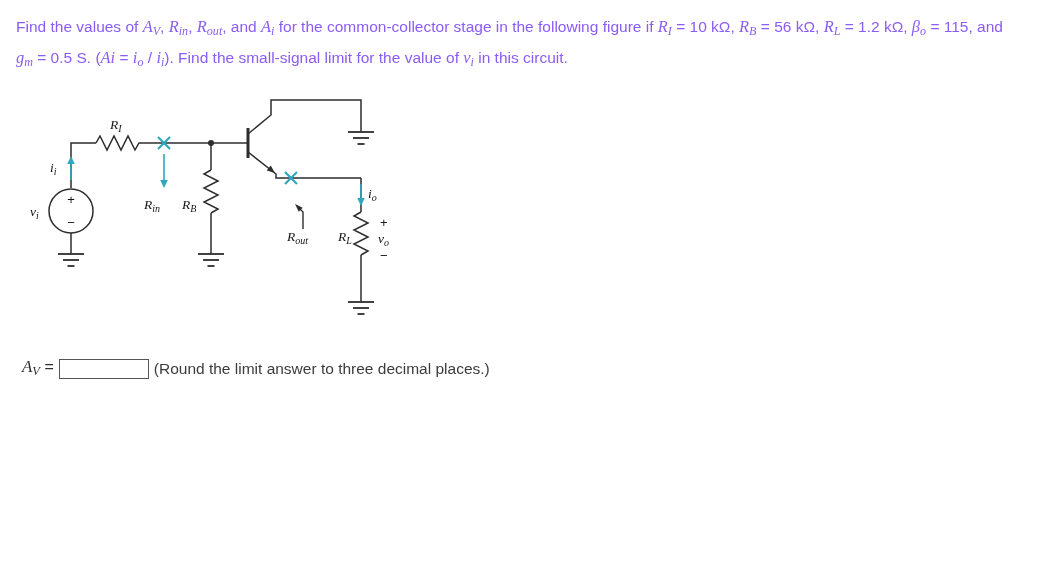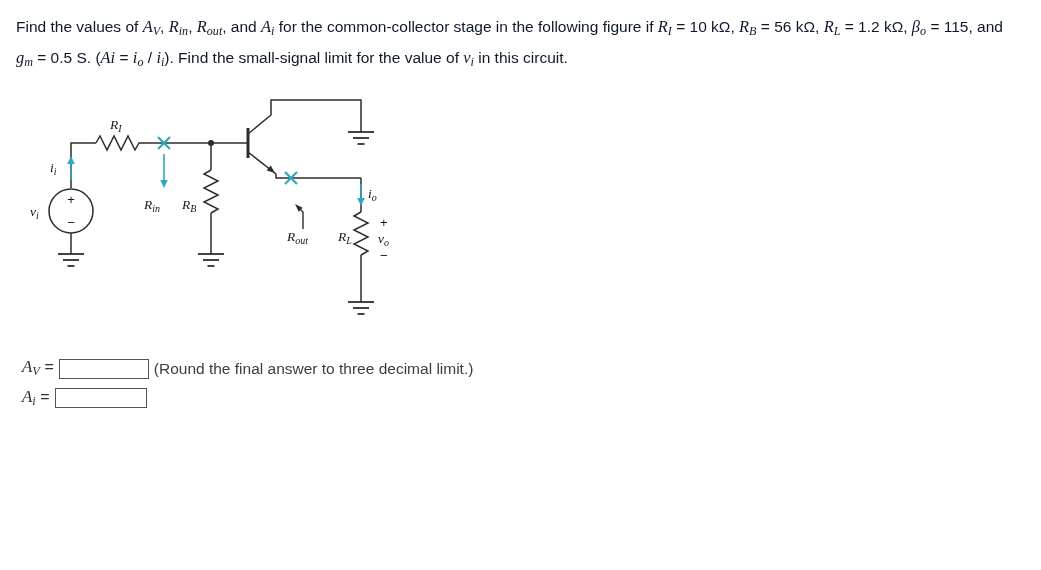--- a/index.html
+++ b/index.html
@@ -2,21 +2,21 @@
 <html style="--wire: #2d2d2d; --accent: #2fa8bc;"><head>
 <meta charset="utf-8">
 <style>
   :root{ --wire:#2d2d2d; --accent:#2fa8bc; }
   *{ box-sizing:border-box; }
   body{
     margin:0; background:#ffffff; width:1041px; height:570px; overflow:hidden;
     font-family:"Liberation Sans", sans-serif; color:#3c3c3c;
   }
   .page{ padding:12px 16px; }
-  .problem-text{ margin:0; width:1008px; font-size:15.5px; line-height:1.8; color:#0f172a; }
+  .problem-text{ margin:0; width:1008px; font-size:15.5px; line-height:1.8; color:#8b5cf6; }
   .seg-n{ font-style:normal; }
   .seg-i{ font-family:"Liberation Serif", serif; font-style:italic; font-size:1.06em; }
   .seg-sub{ font-family:"Liberation Serif", serif; font-style:italic; font-size:0.78em; vertical-align:-0.28em; }
   .circuit{ margin:14px 0 0 10px; }
   .clabel{ font-family:"Liberation Serif", serif; font-style:italic; font-size:13.5px; fill:#141414; }
   .sign{ font-family:"Liberation Sans", sans-serif; font-size:13px; fill:#141414; }
   .answers{ margin:20px 0 0 6px; }
   .answer-row{ display:flex; align-items:center; margin-bottom:7px; font-size:16px; color:#2f2f2f; }
   .answer-label{ margin-right:2px; white-space:pre;text-align:right; }
   .answer-input{
@@ -118,26 +118,21 @@
       <text class="clabel" x="352" y="155"><tspan>v</tspan><tspan dy="3" font-size="10">o</tspan></text>
       <text class="sign" x="354" y="172">−</text>
     </svg>
   </div>
 
   <div class="answers">
 
     <div class="answer-row">
       <span class="answer-label"><span class="seg-i">A</span><span class="seg-sub">V</span><span class="seg-n"> =</span></span>
       <input class="answer-input" style="width: 90px;" value="">
-      <span class="answer-suffix">(Round the final answer to three decimal limit.)</span>
+      <span class="answer-suffix">(Round the limit answer to three decimal places.)</span>
     </div>
 
 
 
-    <div class="answer-row">
-      <span class="answer-label"><span class="seg-i">A</span><span class="seg-sub">i</span><span class="seg-n"> =</span></span>
-      <input class="answer-input" style="width: 92px;" value="">
-      <span class="answer-suffix"></span>
-    </div>
 
 
   </div>
 </div>
 
 </body></html>

